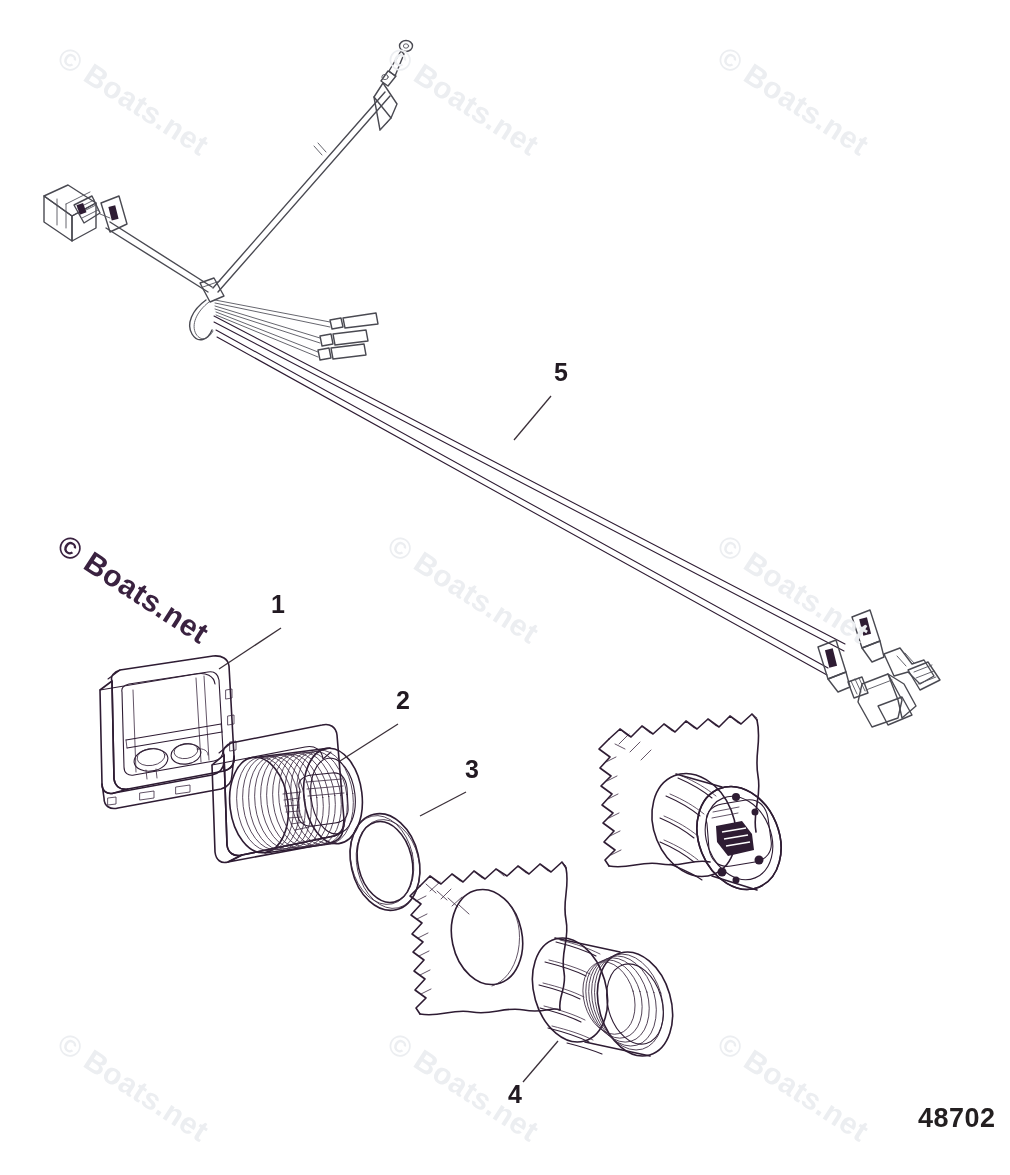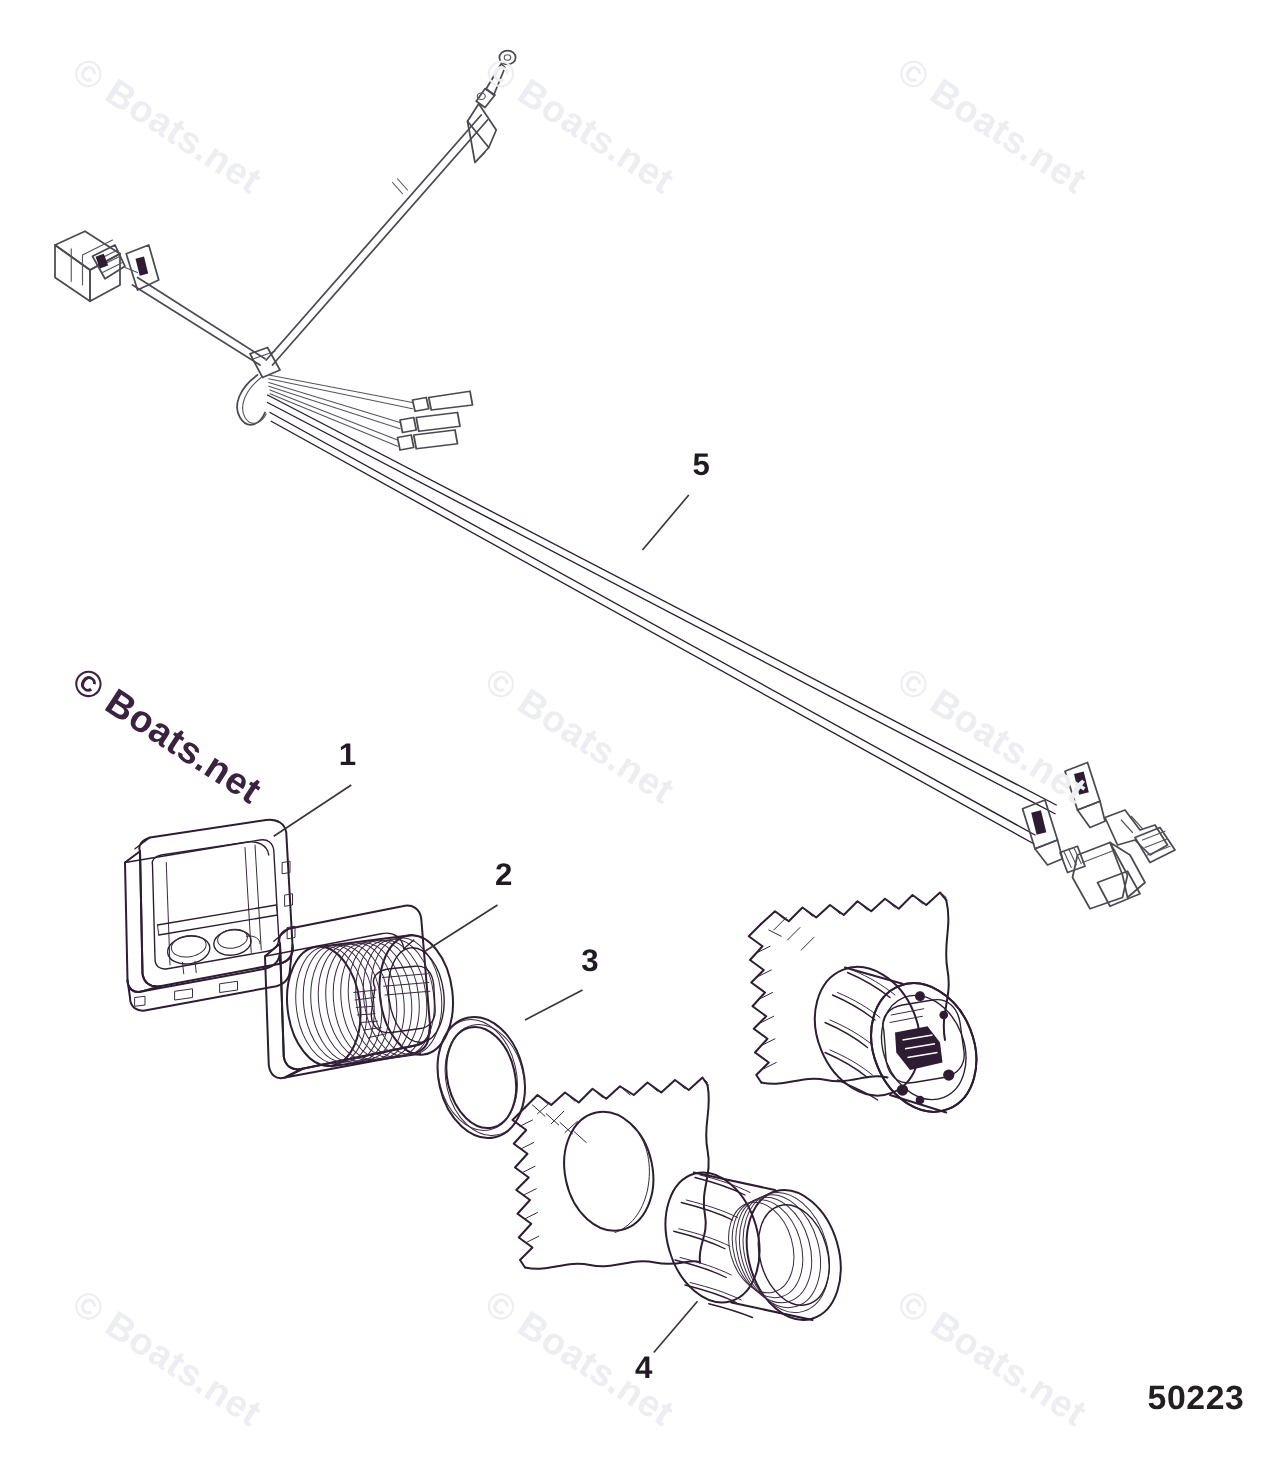--- a/index.html
+++ b/index.html
@@ -369,21 +369,21 @@
       <div class="wm" style="left: 730px; top: 40px; transform: rotate(33deg); color: rgb(236, 238, 241);">© Boats.net</div>
       <div class="wm dark" style="left: 70px; top: 528px; transform: rotate(33deg); color: rgb(58, 34, 64);">© Boats.net</div>
       <div class="wm" style="left: 400px; top: 528px; transform: rotate(33deg); color: rgb(236, 238, 241);">© Boats.net</div>
       <div class="wm" style="left: 730px; top: 528px; transform: rotate(33deg); color: rgb(236, 238, 241);">© Boats.net</div>
       <div class="wm" style="left: 70px; top: 1026px; transform: rotate(33deg); color: rgb(236, 238, 241);">© Boats.net</div>
       <div class="wm" style="left: 400px; top: 1026px; transform: rotate(33deg); color: rgb(236, 238, 241);">© Boats.net</div>
       <div class="wm" style="left: 730px; top: 1026px; transform: rotate(33deg); color: rgb(236, 238, 241);">© Boats.net</div>
     </div>
 
   <div id="label-layer">
-    <div id="diagram-id" style="left:918px; top:1103px;">50223</div>
+    <div id="diagram-id" style="left:918px; top:1103px;">48702</div>
   <div class="callout" style="left: 271px; top: 592px; color: rgb(34, 26, 34);">1</div>
       <div class="callout" style="left: 396px; top: 688px; color: rgb(34, 26, 34);">2</div>
       <div class="callout" style="left: 465px; top: 757px; color: rgb(34, 26, 34);">3</div>
       <div class="callout" style="left: 508px; top: 1082px; color: rgb(34, 26, 34);">4</div>
       <div class="callout" style="left: 554px; top: 360px; color: rgb(34, 26, 34);">5</div>
     </div>
 
 </div>
 
 </body></html>

